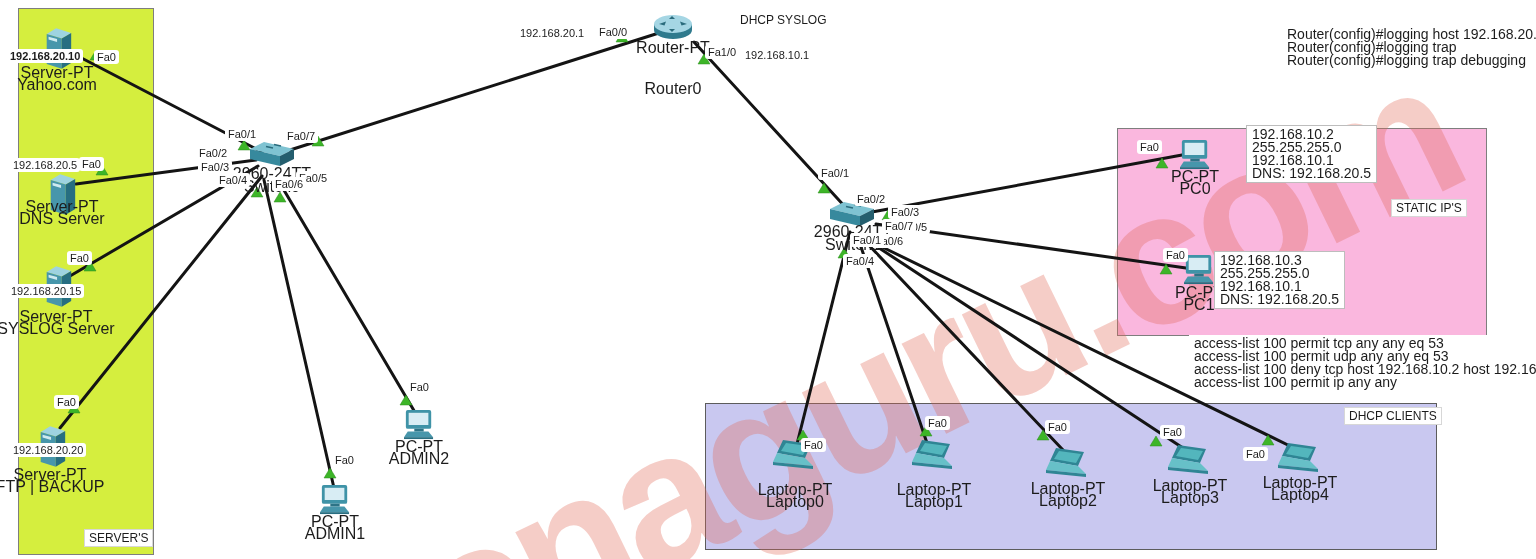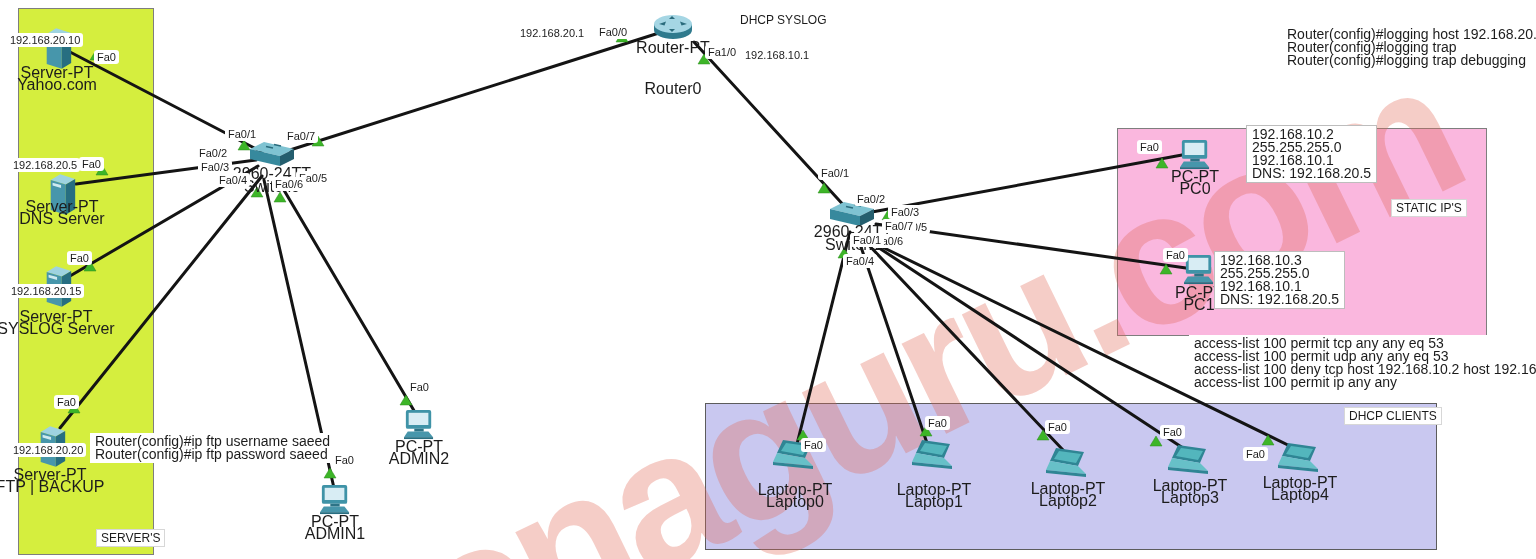--- a/index.html
+++ b/index.html
@@ -121,21 +121,21 @@
 
   <div class="dev" style="left:42px;top:26px;">
       <svg width="32" height="44">
         <use href="#sym-server"></use>
       </svg>
     </div>
   <div class="lbl" style="left:-8px;top:67px;">
     <div>Server-PT</div>
       <div>Yahoo.com</div>
   </div>
-  <div class="chip" style="left:7px;top:33px;">192.168.20.10</div>
+  <div class="chip" style="left:7px;top:49px;font-weight:bold;">192.168.20.10</div>
   <div class="chip" style="left:94px;top:50px;">Fa0</div>
 
   <div class="dev" style="left:46px;top:172px;">
       <svg width="32" height="44">
         <use href="#sym-server"></use>
       </svg>
     </div>
   <div class="lbl" style="left:-3px;top:201px;">
     <div>Server-PT</div>
       <div>DNS Server</div>
@@ -160,21 +160,21 @@
         <use href="#sym-server"></use>
       </svg>
     </div>
   <div class="lbl" style="left:-15px;top:469px;">
     <div>Server-PT</div>
       <div>FTP | BACKUP</div>
   </div>
   <div class="chip" style="left:10px;top:443px;">192.168.20.20</div>
   <div class="chip" style="left:54px;top:395px;">Fa0</div>
 
-  <div class="rlabel" style="left:84px;top:529px;margin-left:12px;">SERVER'S</div>
+  <div class="rlabel" style="left:84px;top:529px;">SERVER'S</div>
 
   <div class="dev" style="left:248px;top:140px;">
       <svg width="48" height="28">
         <use href="#sym-switch"></use>
       </svg>
     </div>
   <div class="lbl" style="left:207px;top:168px;">2960-24TT</div>
   <div class="lbl" style="left:207px;top:181px;">Switch0</div>
   <div class="chip" style="left:225px;top:127px;">Fa0/1</div>
   <div class="chip" style="left:284px;top:129px;">Fa0/7</div>
@@ -320,24 +320,20 @@
       </svg>
     </div>
   <div class="lbl" style="left:1235px;top:477px;">
     <div>Laptop-PT</div>
       <div>Laptop4</div>
   </div>
   <div class="chip" style="left:1243px;top:447px;">Fa0</div>
 
   <div class="rlabel" style="left:1344px;top:407px;">DHCP CLIENTS</div>
 
-  <div class="note" style="left:90px;top:433px;">
-    <div>Router(config)#ip ftp username saeed</div>
-    <div>Router(config)#ip ftp password saeed</div>
-  </div>
   <div class="note" style="left:1282px;top:26px;">
     <div>Router(config)#logging host 192.168.20.15</div>
     <div>Router(config)#logging trap</div>
     <div>Router(config)#logging trap debugging</div>
   </div>
   <div class="note lowz" style="left:1189px;top:335px;">
     <div>access-list 100 permit tcp any any eq 53</div>
     <div>access-list 100 permit udp any any eq 53</div>
     <div>access-list 100 deny tcp host 192.168.10.2 host 192.168.20.10 eq www</div>
     <div>access-list 100 permit ip any any</div>

